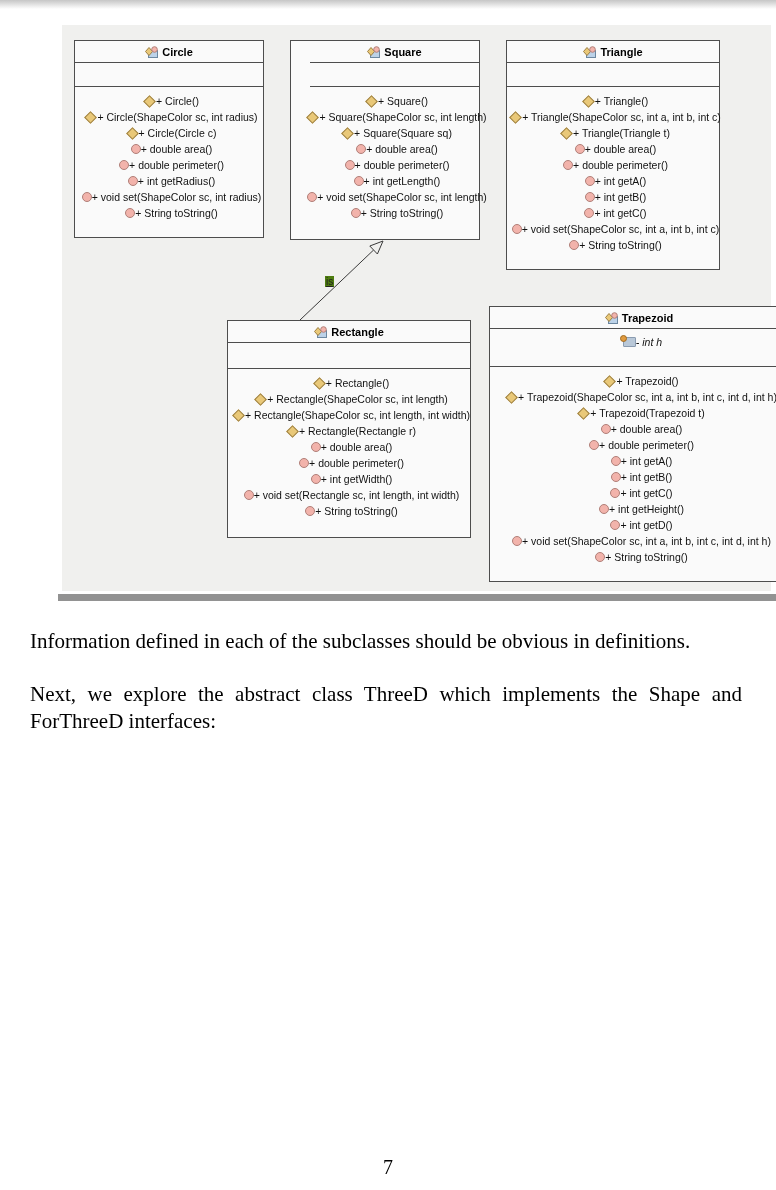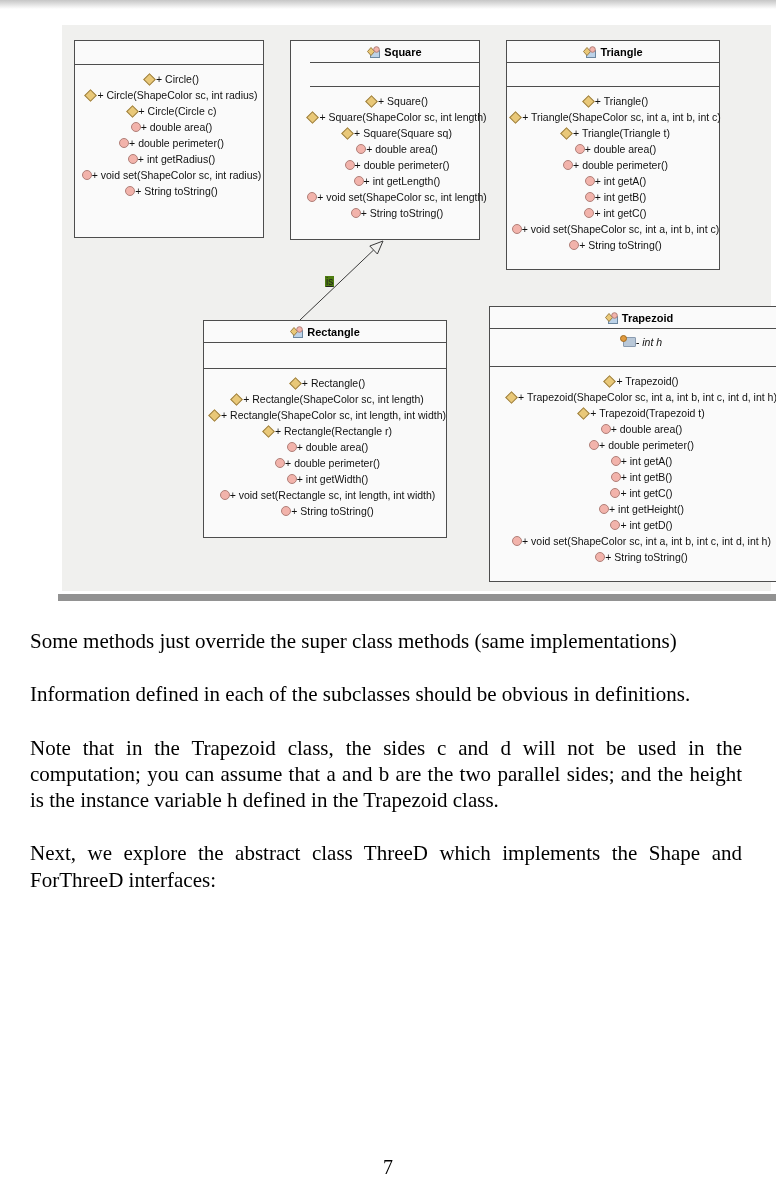--- a/index.html
+++ b/index.html
@@ -11,21 +11,21 @@
 
   
   .diagram-panel{position:absolute;left:62px;top:25px;width:709px;height:566px;
     background:#f0f0ee;}
   .arrow-svg{position:absolute;left:0;top:0;pointer-events:none;}
 
   .classbox{position:absolute;background:#fafafa;border:1px solid #4d4d4d;box-sizing:border-box;}
   .c-circle   {left:12px;  top:15px;  width:190px; height:198px;}
   .c-square   {left:228px; top:15px;  width:190px; height:200px;padding-left:19px;}
   .c-triangle {left:444px; top:15px;  width:214px; height:230px;}
-  .c-rectangle{left:141px; top:295px; width:244px; height:218px;}
+  .c-rectangle{left:165px; top:295px; width:244px; height:218px;}
   .c-trapezoid{left:427px; top:281px; width:300px; height:276px;}
 
   .cb-header{height:21px;display:flex;align-items:center;justify-content:center;gap:4px;
     border-bottom:1px solid #4d4d4d;font-weight:bold;font-size:11px;color:#000;}
   .cls-icon{display:inline-flex;width:13px;height:12px;}
   .cb-fields{height:24px;border-bottom:1px solid #4d4d4d;box-sizing:border-box;padding-top:5px;}
   .c-rectangle .cb-fields{height:26px;}
   .c-trapezoid .cb-fields{height:38px;font-style:italic;}
   .cb-methods{padding-top:6px;}
 
@@ -60,20 +60,30 @@
 <div class="top-strip"></div>
 
 <div class="diagram-panel">
 
   <svg class="arrow-svg" width="709" height="566" viewBox="0 0 709 566" xmlns="http://www.w3.org/2000/svg">
     <line x1="238" y1="295" x2="311.6" y2="225" stroke="#3a3a3a" stroke-width="1"></line>
     <polygon points="321,216 315.4,229 307.8,221" fill="#f0f0ee" stroke="#3a3a3a" stroke-width="1"></polygon>
   </svg>
 
   <div class="classbox c-circle">
+    <div class="cb-header">
+      <span class="cls-icon">
+  <svg width="13" height="12" viewBox="0 0 13 12" xmlns="http://www.w3.org/2000/svg">
+    <rect x="3.5" y="4.5" width="9" height="7" fill="#bcd2e8" stroke="#6c87a0" stroke-width="1"></rect>
+    <path d="M4 1.5 L7.5 5.5 L4 9.5 L0.5 5.5 Z" fill="#e9c878" stroke="#9c7f42" stroke-width="1"></path>
+    <circle cx="9.5" cy="3.5" r="2.8" fill="#f2b3ab" stroke="#b07f78" stroke-width="1"></circle>
+  </svg>
+</span>
+      <span>Circle</span>
+    </div>
     <div class="cb-fields"></div>
     <div class="cb-methods">
   <div class="member">
     <span class="icon ctor"></span>
     <span class="mtext">+ Circle()</span>
   </div>
 
   <div class="member">
     <span class="icon ctor"></span>
     <span class="mtext">+ Circle(ShapeColor sc, int radius)</span>
@@ -370,19 +380,17 @@
   </div>
 </div>
   </div>
 
   <span class="rel-label">is</span>
 </div>
 
 <div class="hscrollbar"></div>
 
 <div class="text-block">
-  <p class="single">Some methods just override the super class methods (same implementations)</p>
   <p>Information defined in each of the subclasses should be obvious in definitions.</p>
-  <p>Note that in the Trapezoid class, the sides c and d will not be used in the computation; you can assume that a and b are the two parallel sides; and the height is the instance variable h defined in the Trapezoid class.</p>
   <p>Next, we explore the abstract class ThreeD which implements the Shape and ForThreeD interfaces:</p>
 </div>
 
 <div class="page-number">7</div>
 
 </body></html>

